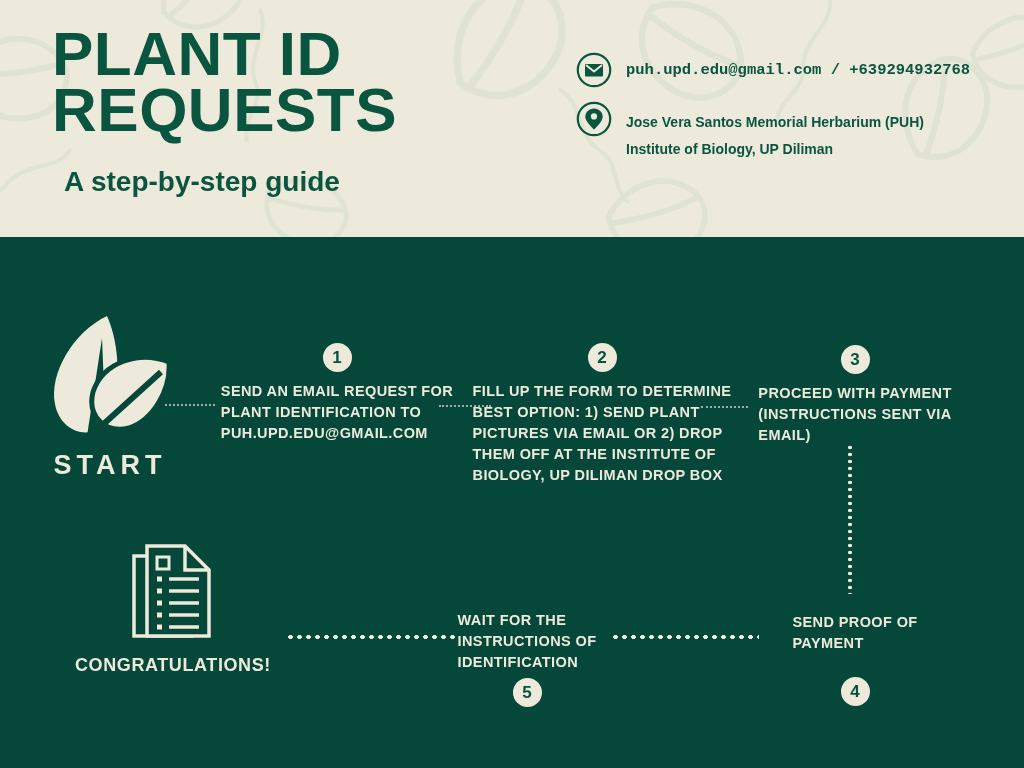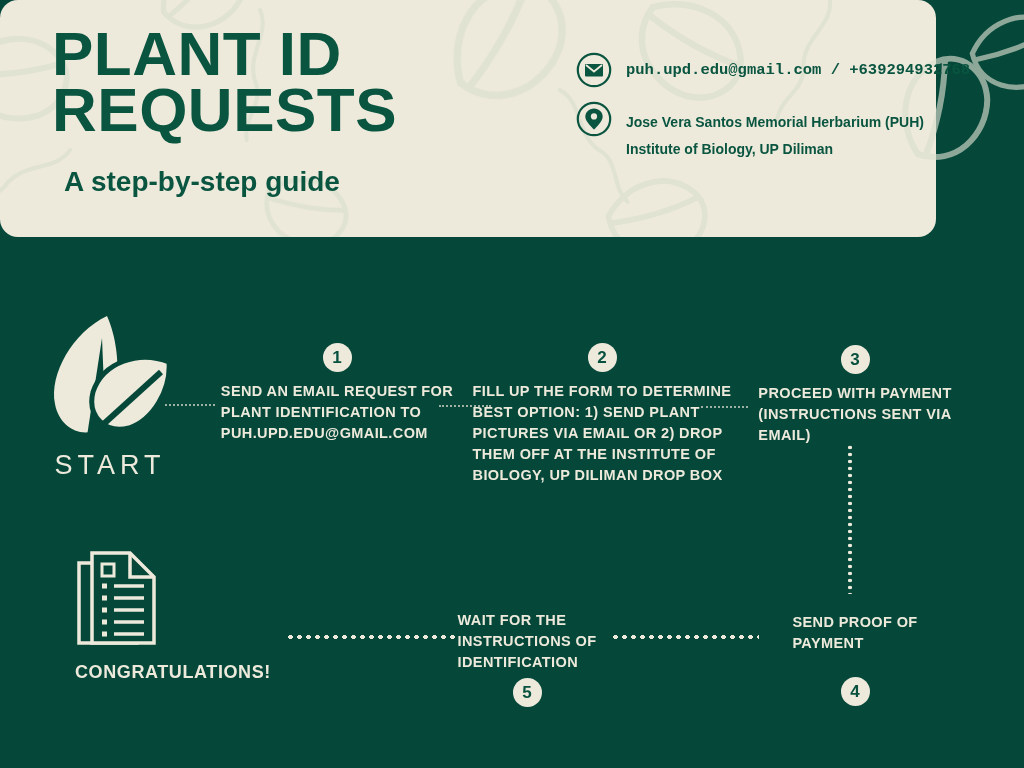--- a/index.html
+++ b/index.html
@@ -7,21 +7,21 @@
     --green:#05483A;
     --ink:#0A5540;
     --doodle:#D9DECD;
   }
   *{margin:0;padding:0;box-sizing:border-box;}
   html,body{background:#333;}
   body{font-family:"Liberation Sans","DejaVu Sans",sans-serif;}
   .canvas{position:relative;width:1024px;height:768px;overflow:hidden;background:var(--green);}
 
   
-  .header{position:absolute;left:0;top:0;width:936px;height:237px;background:var(--cream);border-radius:18px;}
+  .header{position:absolute;left:0;top:0;width:1024px;height:237px;background:var(--cream);}
   .doodles{position:absolute;left:0;top:0;width:1024px;height:237px;}
   .title{position:absolute;left:52px;top:26px;font-size:62px;line-height:56px;font-weight:800;
          letter-spacing:.5px;color:var(--ink);white-space:pre-line;}
   .subtitle{position:absolute;left:64px;top:166px;font-size:28px;font-weight:700;color:var(--ink);}
   .contact{position:absolute;left:576px;top:52px;width:430px;}
   .contact-row{display:flex;align-items:flex-start;gap:14px;color:var(--ink);}
   .contact-row + .contact-row{margin-top:13px;}
   .contact-row .ctext{font-weight:700;}
   .row-email .ctext{font-size:15.5px;line-height:36px;font-family:Liberation Mono, monospace;}
   .row-addr .ctext{font-size:14px;line-height:27px;margin-top:-1px;white-space:pre-line;padding-top:9px;}
@@ -38,23 +38,23 @@
   .step.below .num{margin-bottom:0;}
   #step1{left:215px;top:106px;width:244px;}
   #step2{left:470px;top:106px;width:264px;}
   #step3{left:748px;top:108px;width:214px;}
   #step5{left:440px;top:373px;width:174px;}
   #step5 .num{margin-top:5px;}
   #step4{left:765px;top:375px;width:180px;}
   #step4 .num{margin-top:23px;}
 
   .start-group{position:absolute;left:46px;top:79px;width:128px;text-align:center;}
-  .start-label{margin-top:8px;color:var(--cream);font-size:27px;font-weight:400;letter-spacing:5px;}
-
-  .congrats{position:absolute;left:75px;top:313px;width:194px;color:var(--cream);}
+  .start-label{margin-top:8px;color:var(--cream);font-size:27px;font-weight:700;letter-spacing:5px;}
+
+  .congrats{position:absolute;left:75px;top:306px;width:194px;text-align:center;color:var(--cream);}
   .congrats-heading{margin-top:12px;font-size:18px;font-weight:700;letter-spacing:.6px;}
   .congrats-body{margin-top:5px;font-size:13.5px;font-weight:700;line-height:18px;white-space:pre-line;}
 
   
   .dot-fine{position:absolute;height:0;border-top:2px dotted var(--cream);opacity:.65;}
   #fine-start-1{left:165px;top:167px;width:50px;}
   #fine-1-2{left:439px;top:168px;width:52px;}
   #fine-2-3{left:701px;top:169px;width:47px;}
   .dots-h{position:absolute;height:6px;background-image:radial-gradient(circle,var(--cream) 2.1px,transparent 2.5px);
           background-size:9px 6px;background-repeat:repeat-x;}

